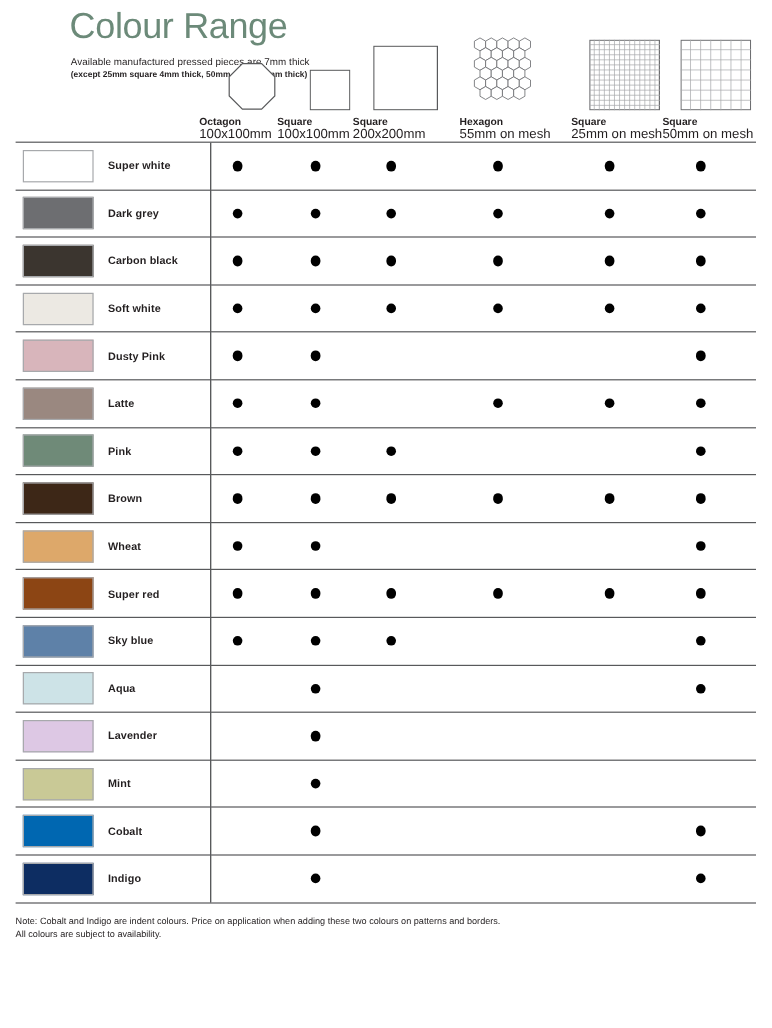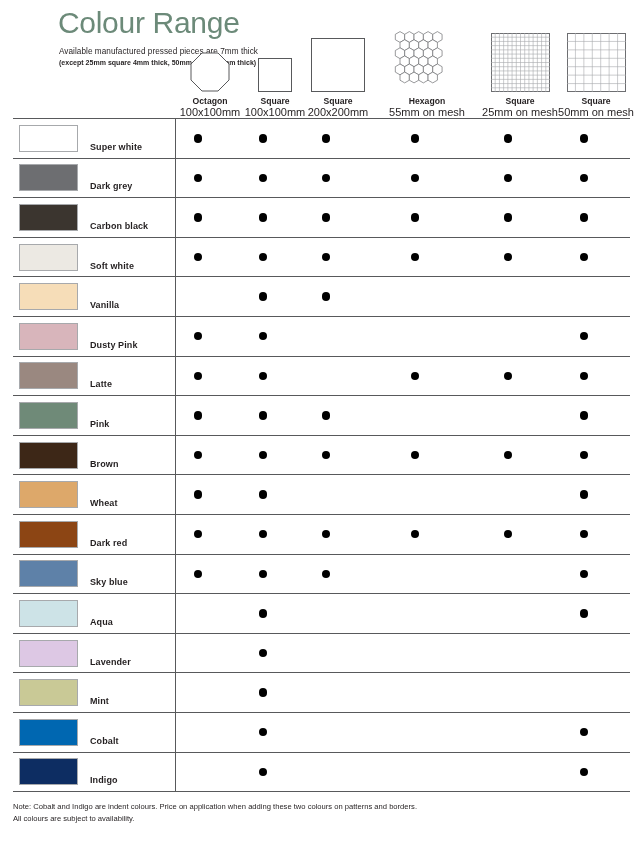--- a/index.html
+++ b/index.html
@@ -63,21 +63,20 @@
     position: absolute;
     left: 0;
     top: 0;
     width: 643px;
     height: 118px;
   }
   .colhead {
     position: absolute;
     bottom: 0;
     width: 88px;
-    text-align: center;
   }
   .colhead .glyph {
     height: 66px;
     display: flex;
     align-items: flex-end;
     justify-content: center;
     margin-bottom: 4px;
   }
   .colhead .ch-name {
     font-size: 8.6px;
@@ -105,21 +104,21 @@
     height: 38.6px;
     border-bottom: 1.1px solid #58595b;
     display: flex;
     align-items: center;
   }
   .row:last-child { border-bottom: none; }
 
   .swatch-cell {
     width: 162px;
     display: flex;
-    align-items: flex-end;
+    align-items: center;
     flex: 0 0 162px;
     padding-left: 6px;
     box-sizing: border-box;
   }
   .swatch {
     width: 59px;
     height: 27px;
     border: 1px solid #a7a9ac;
     box-sizing: border-box;
     flex: 0 0 auto;
@@ -355,30 +354,20 @@
           <span class="dot" style="left:22px"></span>
           <span class="dot" style="left:87px"></span>
           <span class="dot" style="left:150px"></span>
           <span class="dot" style="left:239px"></span>
           <span class="dot" style="left:332px"></span>
           <span class="dot" style="left:408px"></span>
         </div>
       </div>
       <div class="row">
         <div class="swatch-cell">
-          <span class="swatch" style="background:#f6ddb8"></span>
-          <span class="swatch-label">Vanilla</span>
-        </div>
-        <div class="dots-cell">
-          <span class="dot" style="left:87px"></span>
-          <span class="dot" style="left:150px"></span>
-        </div>
-      </div>
-      <div class="row">
-        <div class="swatch-cell">
           <span class="swatch" style="background:#d8b5bb"></span>
           <span class="swatch-label">Dusty Pink</span>
         </div>
         <div class="dots-cell">
           <span class="dot" style="left:22px"></span>
           <span class="dot" style="left:87px"></span>
           <span class="dot" style="left:408px"></span>
         </div>
       </div>
       <div class="row">
@@ -427,21 +416,21 @@
         </div>
         <div class="dots-cell">
           <span class="dot" style="left:22px"></span>
           <span class="dot" style="left:87px"></span>
           <span class="dot" style="left:408px"></span>
         </div>
       </div>
       <div class="row">
         <div class="swatch-cell">
           <span class="swatch" style="background:#8c4514"></span>
-          <span class="swatch-label">Dark red</span>
+          <span class="swatch-label">Super red</span>
         </div>
         <div class="dots-cell">
           <span class="dot" style="left:22px"></span>
           <span class="dot" style="left:87px"></span>
           <span class="dot" style="left:150px"></span>
           <span class="dot" style="left:239px"></span>
           <span class="dot" style="left:332px"></span>
           <span class="dot" style="left:408px"></span>
         </div>
       </div>

